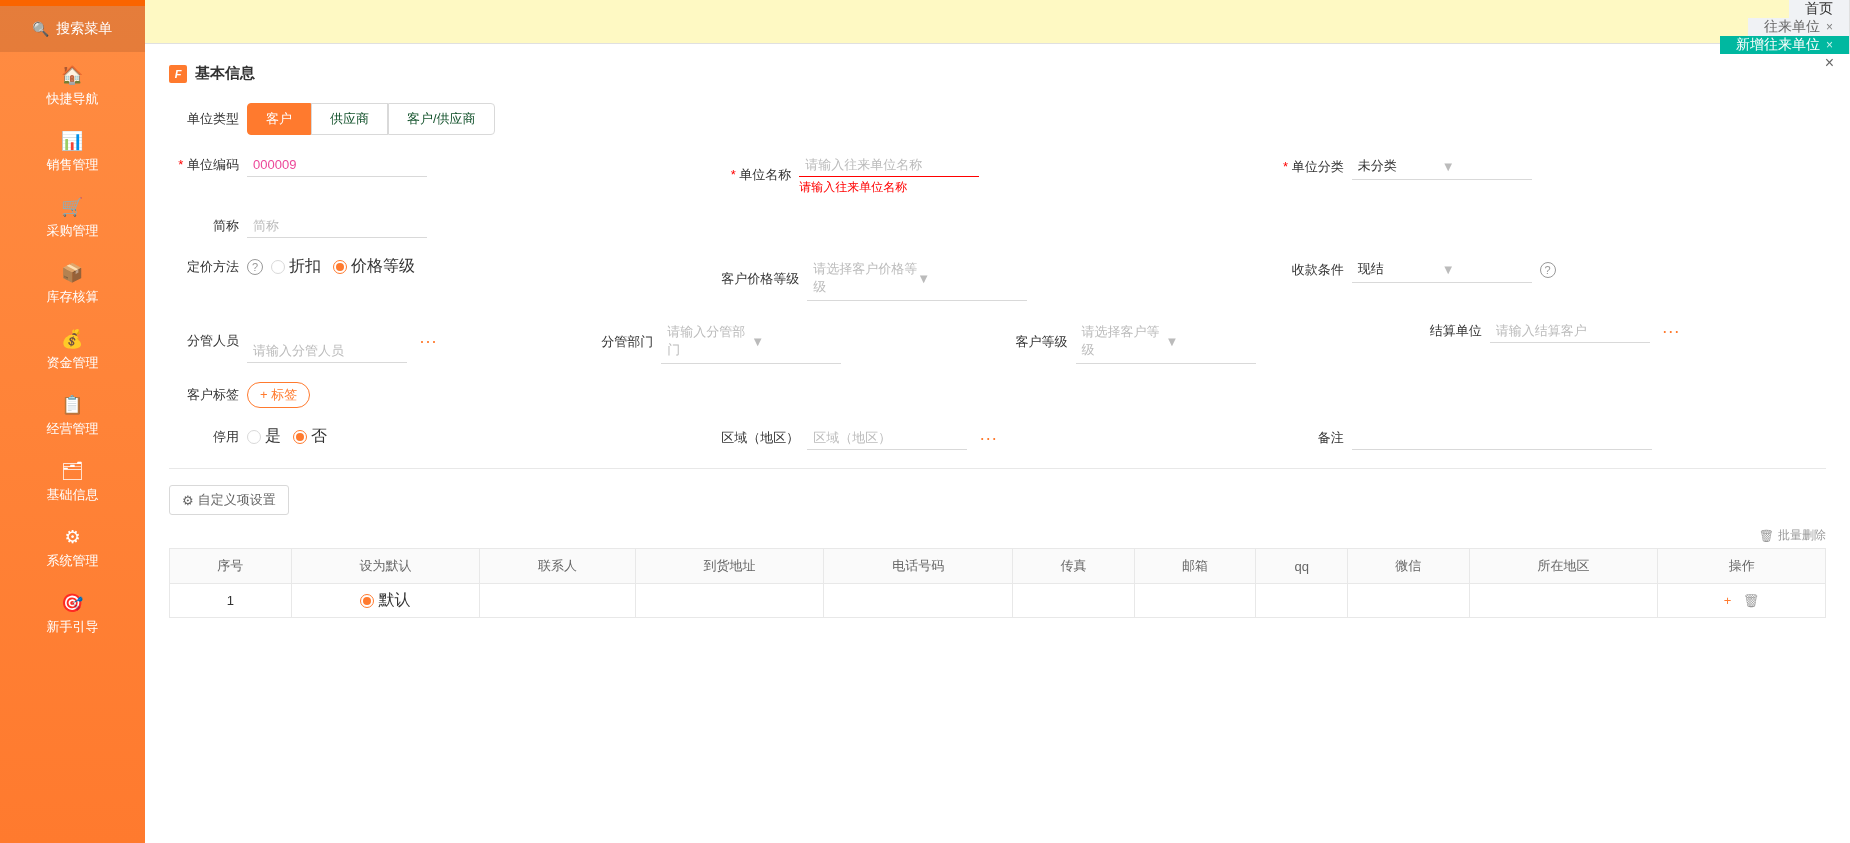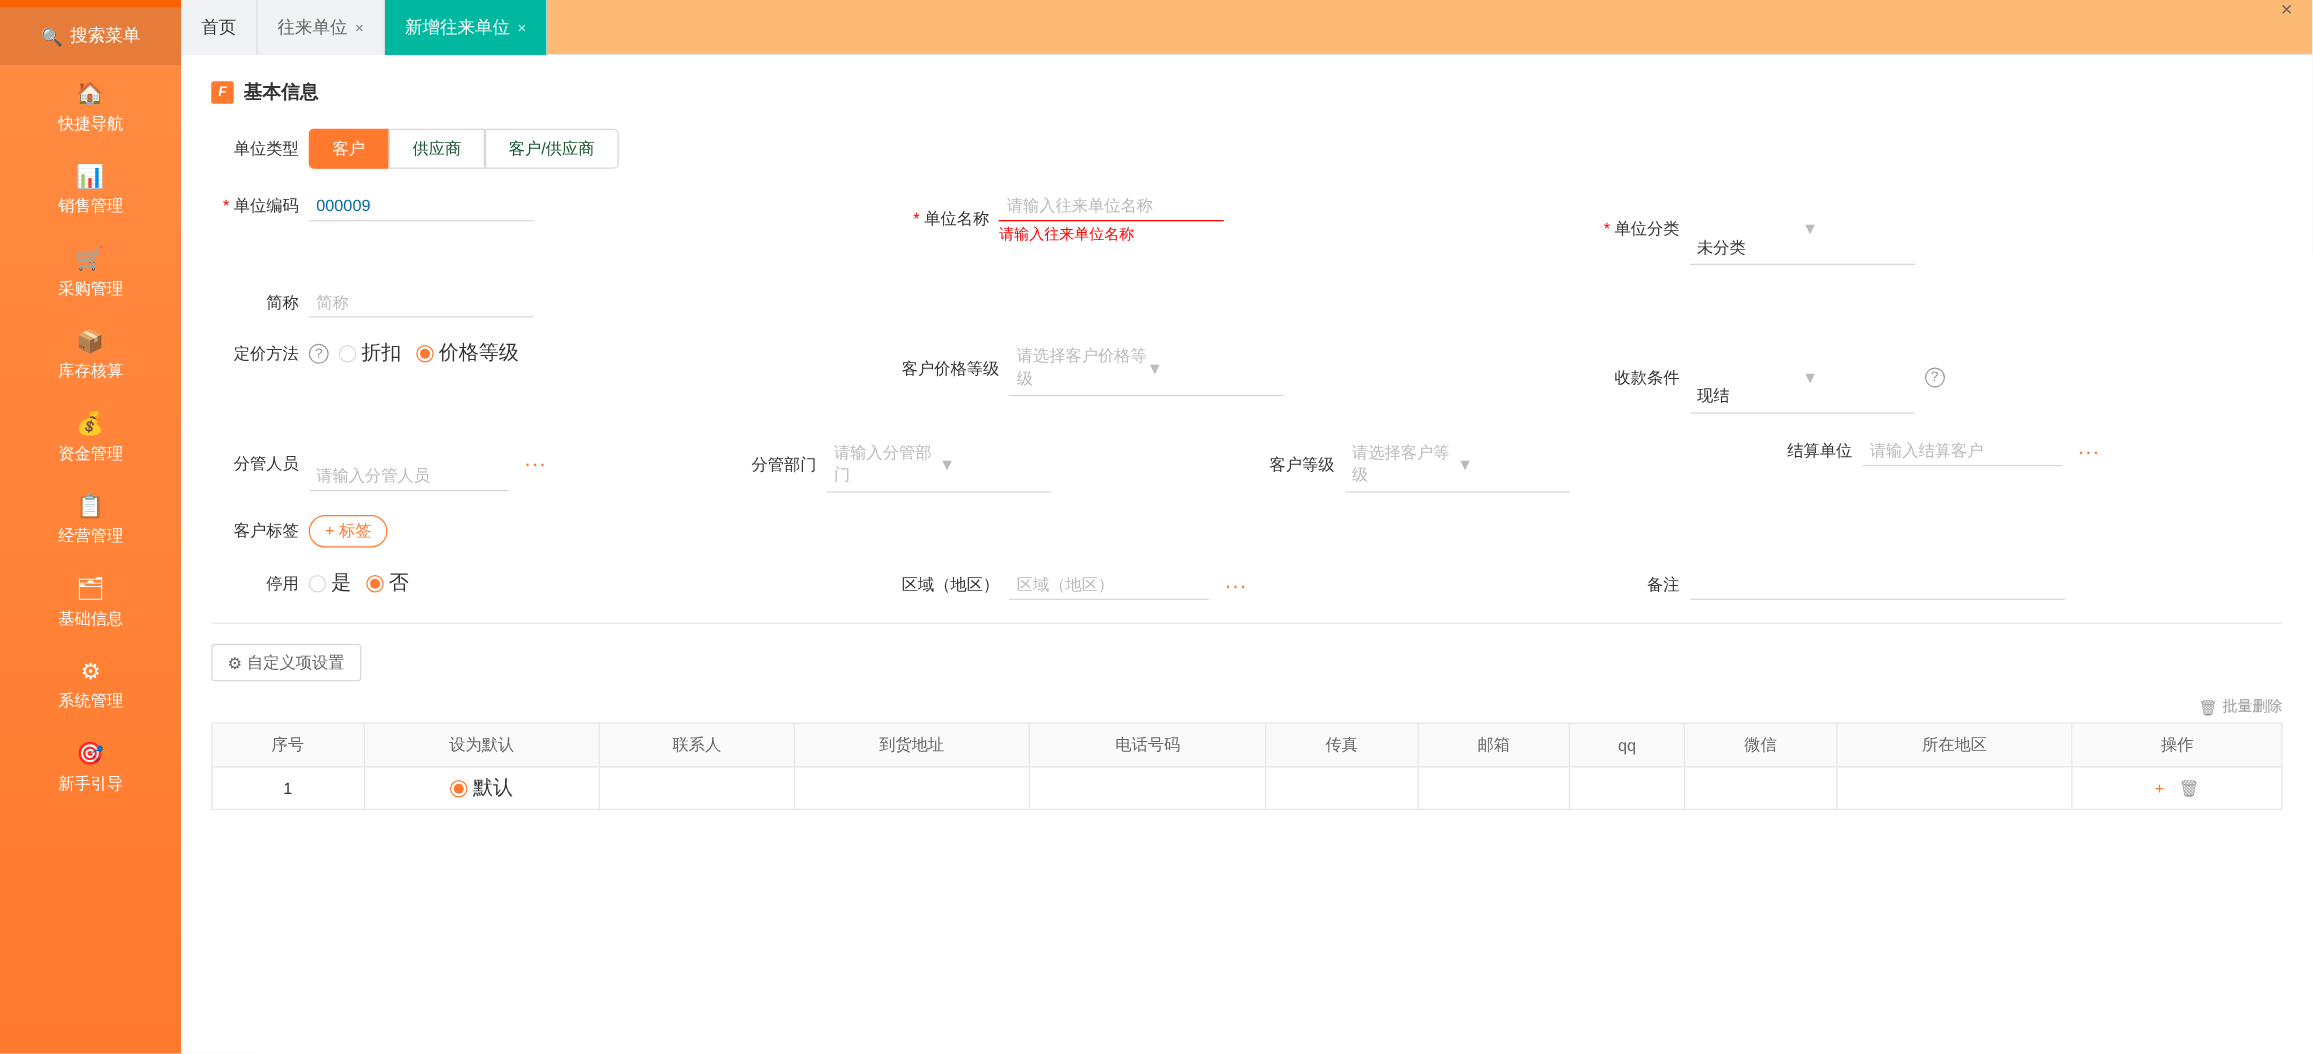--- a/index.html
+++ b/index.html
@@ -48,26 +48,27 @@
       display: flex;
       flex-direction: column;
       background: #f0f2f5;
       height: 100%;
       overflow: hidden;
     }
 
     
     .tab-bar {
       display: flex;
-      align-items: flex-start;
-      background: #fdba74;
+      align-items: flex-end;
+      background: #fef9c3;
       border-bottom: 1px solid #e0e0e0;
       padding: 0;
       height: 44px;
       position: relative;
+      flex-direction: column;
     }
     .tab {
       display: flex;
       align-items: center;
       padding: 0 16px;
       height: 44px;
       cursor: pointer;
       font-size: 14px;
       color: #666;
       background: #f0f2f5;
@@ -151,21 +152,21 @@
     .form-label.required::before {
       content: '* ';
       color: red;
     }
     .form-input {
       border: none;
       border-bottom: 1px solid #d9d9d9;
       outline: none;
       padding: 4px 6px;
       font-size: 13px;
-      color: #0369a1;
+      color: #ec4899;
       background: transparent;
       width: 180px;
     }
     .form-input.error-border { border-bottom-color: red; }
     .form-input::placeholder { color: #bbb; }
     .error-msg {
       color: red;
       font-size: 12px;
       margin-top: 2px;
     }
@@ -175,21 +176,21 @@
     }
     .select-wrapper {
       display: flex;
       align-items: center;
       border-bottom: 1px solid #d9d9d9;
       width: 180px;
       padding: 4px 6px;
       cursor: pointer;
     }
     .select-wrapper span { flex: 1; font-size: 13px; color: #bbb; }
-    .select-wrapper span.has-value { color: #333; margin-top: 32px; }
+    .select-wrapper span.has-value { color: #333; }
     .chevron { font-size: 11px; color: #999; }
 
     
     .type-btn-group {
       display: flex;
       gap: 0;
     }
     .type-btn {
       padding: 6px 18px;
       border: 1px solid #d9d9d9;

